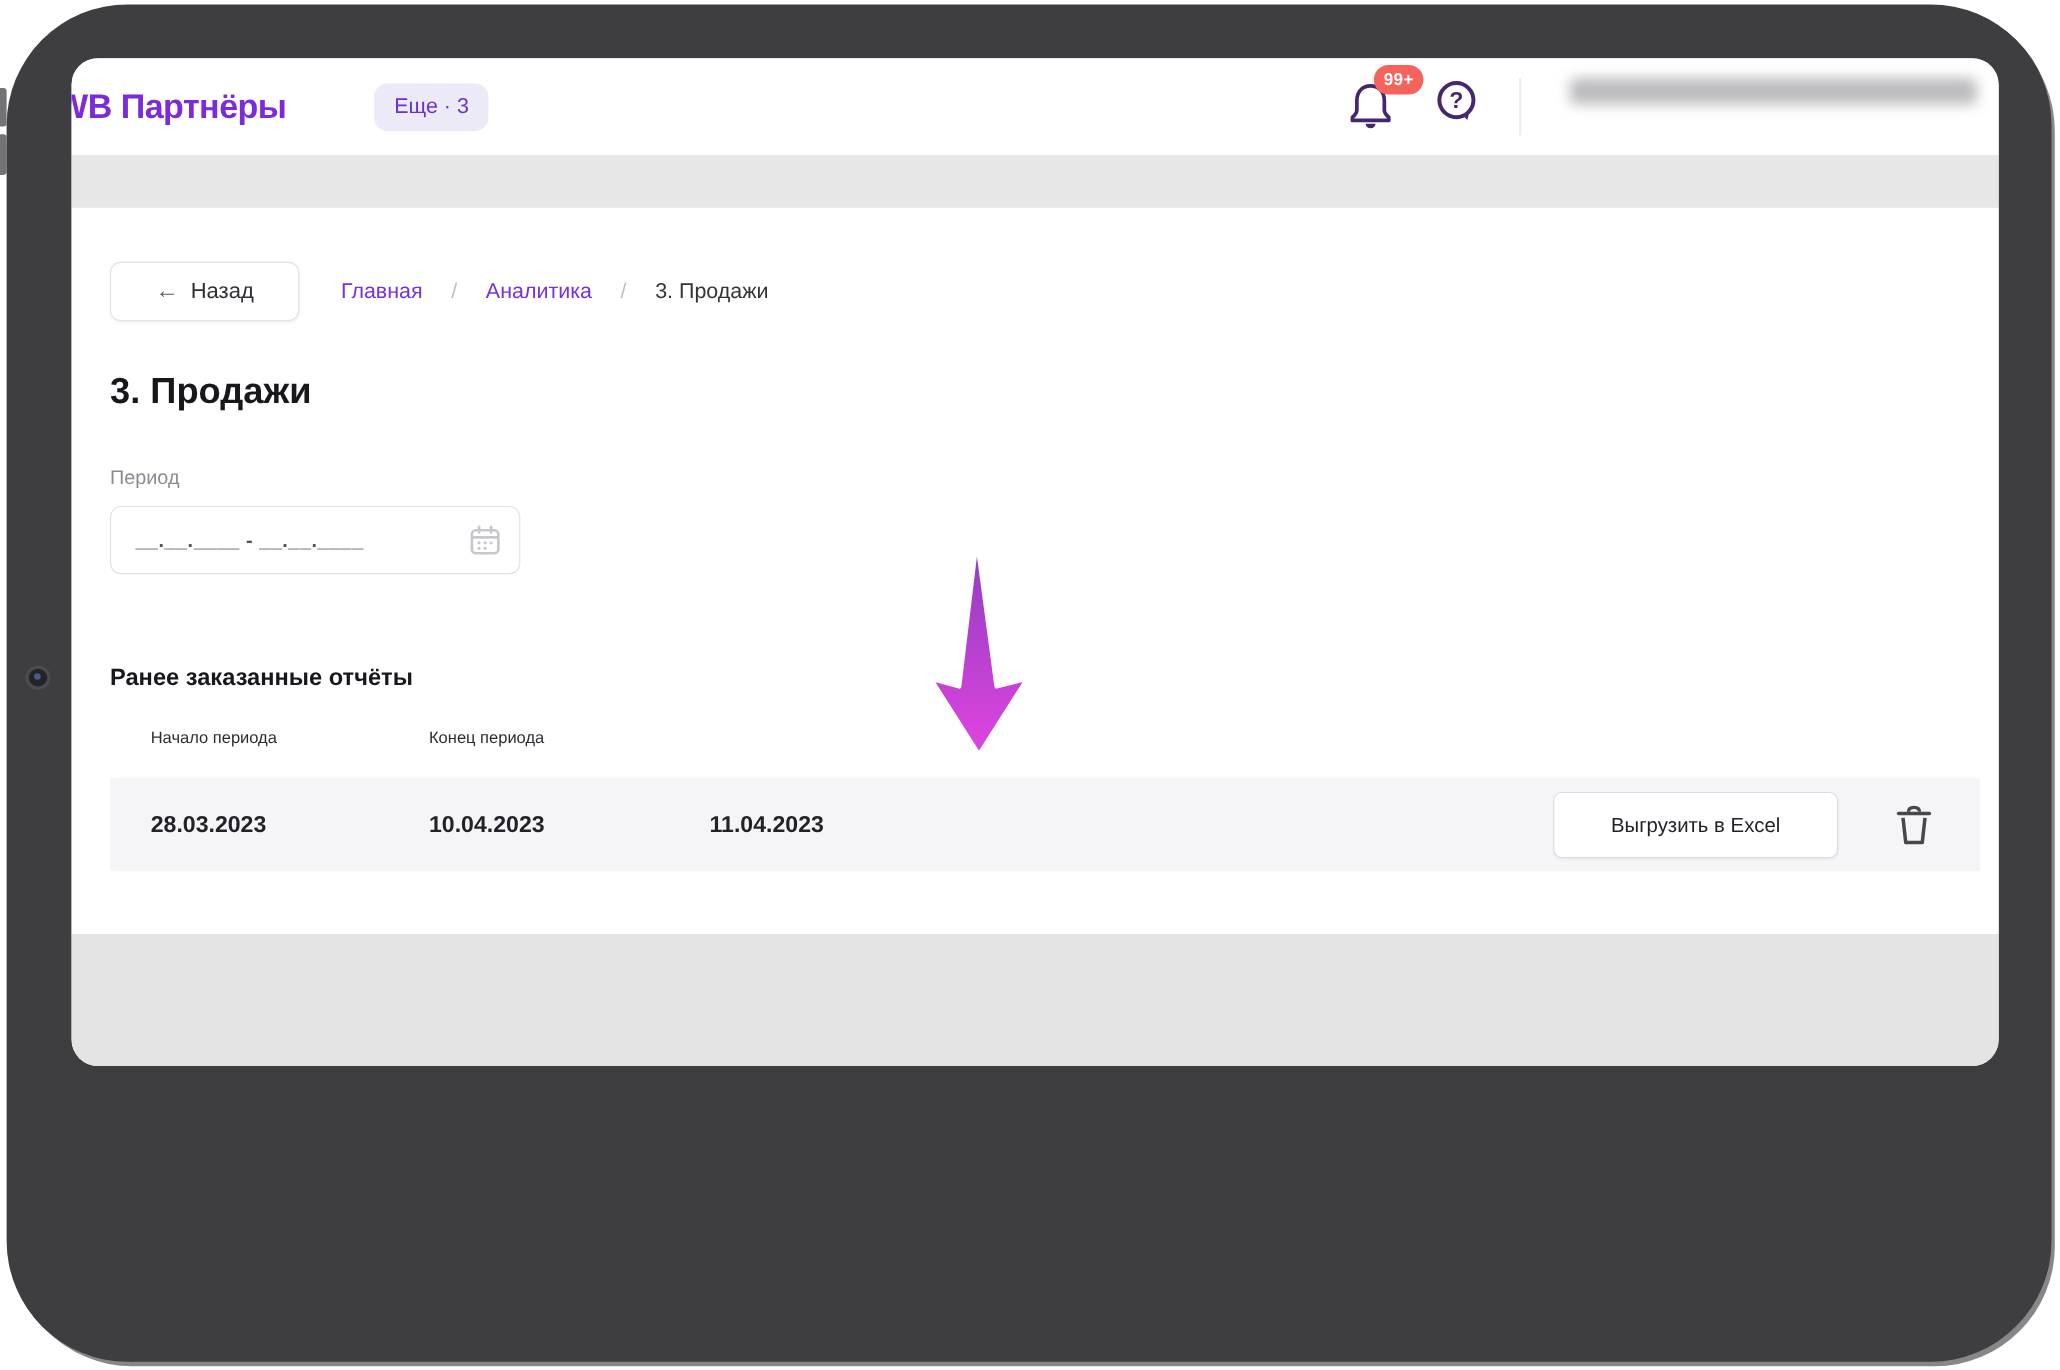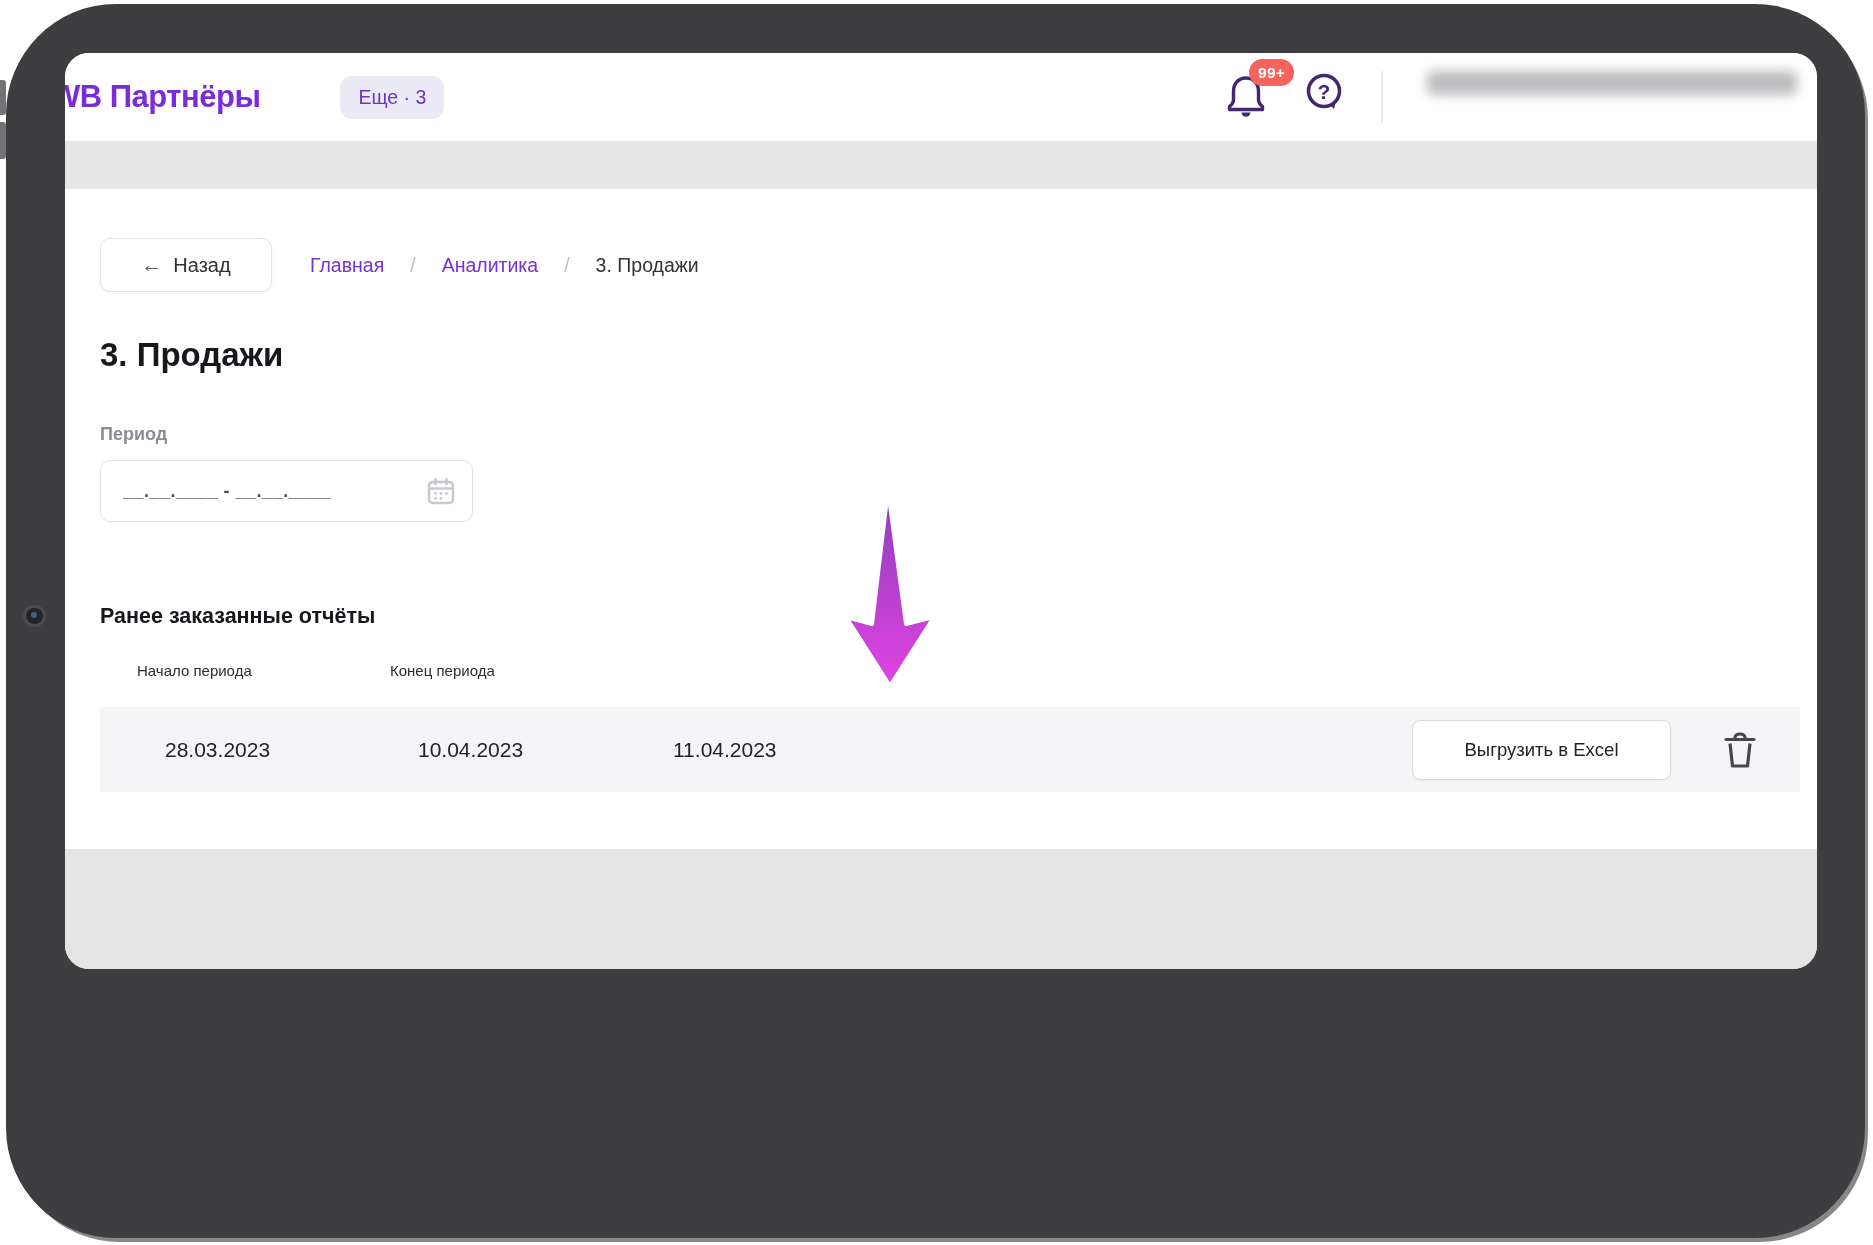--- a/index.html
+++ b/index.html
@@ -54,36 +54,36 @@
     box-shadow: 0 1px 3px rgba(0,0,0,.05); font-size: 20px; font-weight: 500; color: #2f2f35; }
   .back-arrow { color: #5c5c60; margin-right: 11px; font-size: 21px; }
   .breadcrumb { display: flex; align-items: center; gap: 26px; margin-left: 38px;
     font-size: 19.5px; font-weight: 500; }
   .crumb-link { color: #7a30d9; cursor: pointer; }
   .crumb-sep { color: #bfbfc4; font-weight: 400; }
   .crumb-current { color: #333338; }
 
   .page-title { margin: 44px 0 0 35px; font-size: 33px; font-weight: 700; color: #17171c; }
 
-  .filter-label { margin: 50px 0 0 35px; font-size: 18px; font-weight: 700; color: #8b8b94; }
+  .filter-label { margin: 50px 0 0 35px; font-size: 18px; font-weight: 400; color: #8b8b94; }
   .date-input-wrap { position: relative; margin: 15px 13px 0 35px; width: 373px; height: 62px; }
   .date-input { width: 100%; height: 100%; border: 1px solid #e1e1e5; border-radius: 10px;
     padding: 0 60px 0 22px; font-size: 18px; font-weight: 600; color: #333;
     font-family: "Liberation Sans", "DejaVu Sans", sans-serif; letter-spacing: .5px; outline: none; background:#fff; }
   .date-input::placeholder { color: #50505a; opacity: 1; }
   .cal-icon { position: absolute; right: 17px; top: 16px; width: 30px; height: 30px; }
 
   .section-title { margin: 82px 0 0 35px; font-size: 21.5px; font-weight: 700; color: #17171c; }
 
   .tbl-head { display: grid; grid-template-columns: 253px 255px 1fr; width: 1700px;
     margin: 33px 0 0 35px; padding-left: 37px; font-size: 15px; font-weight: 400; color: #2c2c33; }
   .tbl-row { display: grid; grid-template-columns: 253px 255px 1fr 259px 129px; align-items: center;
     width: 1700px; height: 85px; margin: 28px 0 0 35px; padding-left: 37px;
     background: #f5f5f7; border-radius: 3px; }
-  .cell-date { font-size: 21px; font-weight: 400; color: #222228; margin-left: 28px; }
+  .cell-date { font-size: 21px; font-weight: 700; color: #222228; }
   .excel-btn { height: 60px; width: 259px; background: #fff; border: 1px solid #dbdbdf; border-radius: 8px;
     font-size: 18.5px; font-weight: 500; color: #222228; cursor: pointer;
     box-shadow: 0 1px 2px rgba(0,0,0,.04);
     font-family: "Liberation Sans", "DejaVu Sans", sans-serif; }
   .trash-btn { margin-left: 51px; width: 36px; height: 40px; background: none; border: none; cursor: pointer; padding: 0; }
 
   
   .annotation-arrow { position: absolute; left: 778px; top: 434px; width: 94px; height: 202px; pointer-events: none; }
 </style>
 </head>

